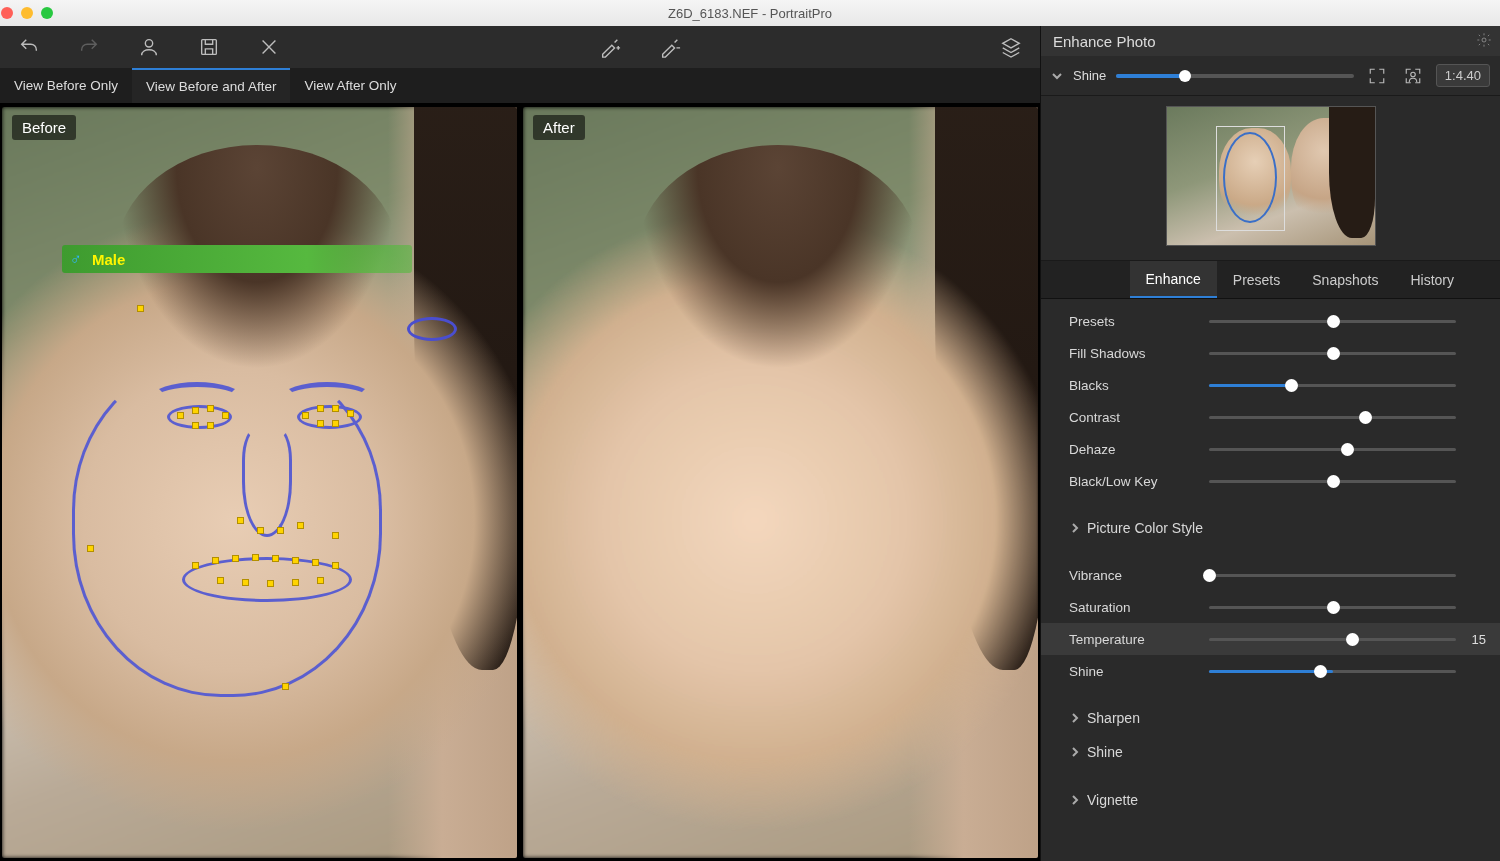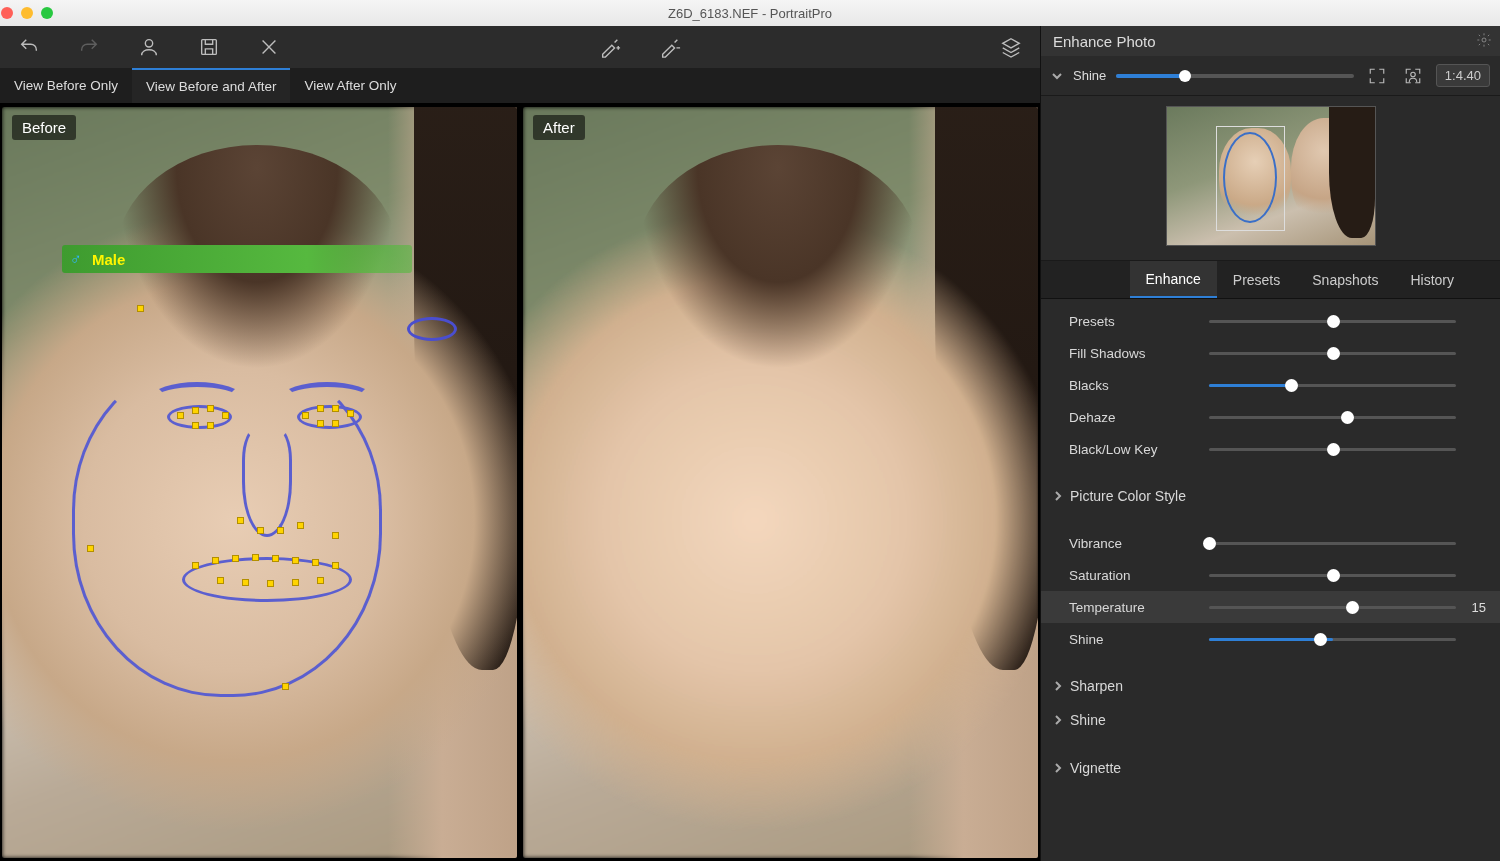--- a/index.html
+++ b/index.html
@@ -80,21 +80,21 @@
   .sidetabs .filler{flex:1;}
 
   .sliders { flex:1; overflow-y:auto; padding: 6px 0;}
   .srow { display:flex; align-items:center; height:32px; padding: 0 14px 0 28px; position:relative;}
   .srow.hover { background:#3a3a3a;}
   .srow .lbl { width:140px; color:#d8d8d8; font-size:13.5px;}
   .srow .slider { flex:1; height:3px; background:#555; position:relative; border-radius:2px; margin-right:30px;}
   .srow .slider .fill{position:absolute; left:0; top:0; height:100%; background:#2e7fd6; border-radius:2px;}
   .srow .slider .th{ position:absolute; top:-5px; width:13px; height:13px; background:#fff; border-radius:50%;}
   .srow .val{ position:absolute; right:14px; color:#ddd; font-size:13px;}
-  .section { display:flex; align-items:center; height:34px; padding-left:11px; color:#d8d8d8; font-size:14px; cursor:pointer;}
+  .section { display:flex; align-items:center; height:34px; padding-left:28px; color:#d8d8d8; font-size:14px; cursor:pointer;}
   .section .chev{ margin-right:6px;}
   .gap { height:14px;}
 </style>
 </head>
 <body>
 
 <div class="titlebar">
   <div class="traffic">
     <div class="tl red"></div>
     <div class="tl yellow"></div>
@@ -294,20 +294,26 @@
             </div>
           </div>
           <div class="srow">
             <div class="lbl">Blacks</div>
             <div class="slider">
               <div class="fill" style="width: 33%;"></div>
               <div class="th" style="left: calc(33% - 6px);"></div>
             </div>
           </div>
           <div class="srow">
+            <div class="lbl">Contrast</div>
+            <div class="slider">
+              <div class="th" style="left: calc(63% - 6px);"></div>
+            </div>
+          </div>
+          <div class="srow">
             <div class="lbl">Dehaze</div>
             <div class="slider">
               <div class="th" style="left: calc(56% - 6px);"></div>
             </div>
           </div>
           <div class="srow">
             <div class="lbl">Black/Low Key</div>
             <div class="slider">
               <div class="th" style="left: calc(50% - 6px);"></div>
             </div>

